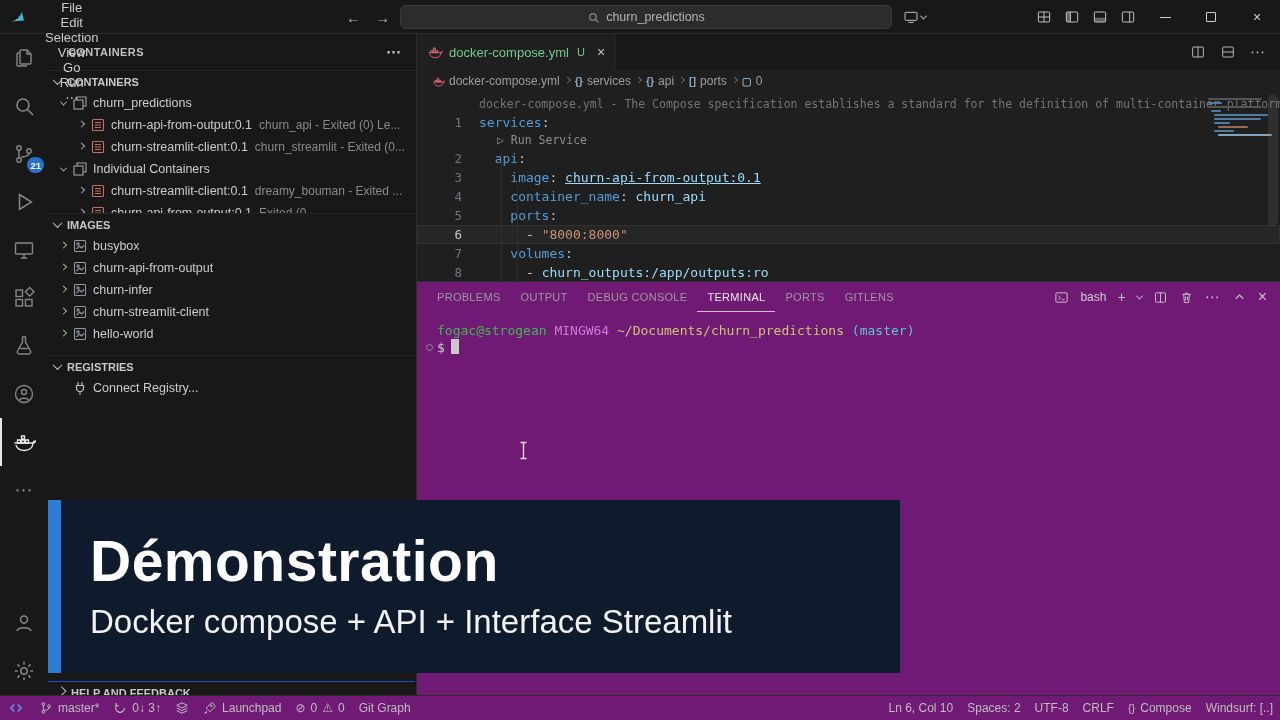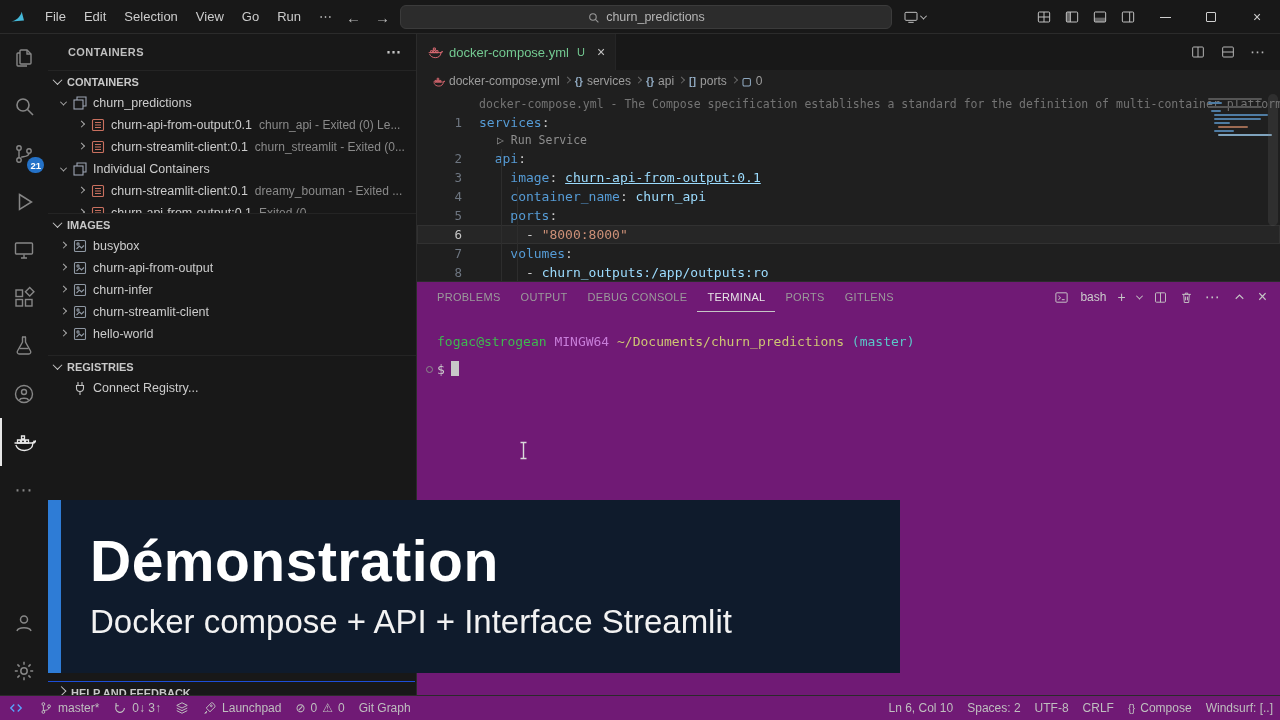--- a/index.html
+++ b/index.html
@@ -3,21 +3,21 @@
 <meta charset="utf-8">
 <style>
   * { box-sizing: border-box; margin: 0; padding: 0; }
   body { margin:0; background:#000; font-family:"Liberation Sans",sans-serif; }
   #app { position:relative; width:1280px; height:720px; background:#1f1f1f; overflow:hidden; color:#ccc; font-size:13px; cursor:default; }
   svg { display:block; }
 
   
   .titlebar { position:absolute; left:0; top:0; width:1280px; height:34px; background:#181818; border-bottom:1px solid #2b2b2b; display:flex; align-items:center; z-index:10; }
   .logo { width:36px; display:flex; justify-content:center; align-items:center; }
-  .menubar { display:flex; height:100%; align-items:center; }
+  .menubar { display:flex; height:100%; align-items:center;flex-direction:column; }
   .menu-item { padding:0 9px; height:22px; display:flex; align-items:center; color:#cccccc; font-size:13px; border-radius:4px; }
   .nav-arrows { position:absolute; left:346px; top:0; height:34px; display:flex; align-items:center; gap:14px; color:#b8b8b8; font-size:15px; }
   .searchbox { position:absolute; left:400px; top:5px; width:492px; height:24px; background:#2c2c2c; border:1px solid #3b3b3b; border-radius:6px; display:flex; align-items:center; justify-content:center; gap:6px; color:#b4b4b4; font-size:12.5px; }
   .tb-icons1 { position:absolute; left:903px; top:0; height:34px; display:flex; align-items:center; gap:2px; color:#c0c0c0; }
   .tb-icons2 { position:absolute; left:1036px; top:0; height:34px; display:flex; align-items:center; gap:12px; color:#c0c0c0; }
   .wctrls { position:absolute; right:0; top:0; height:34px; display:flex; }
   .wctrl { width:46px; height:34px; display:flex; align-items:center; justify-content:center; color:#cfcfcf; font-size:14px; }
   .min-glyph { width:11px; height:1px; background:#cfcfcf; }
   .max-glyph { width:10px; height:10px; border:1px solid #cfcfcf; border-radius:1px; }
 
@@ -85,21 +85,21 @@
   
   .panel { position:absolute; left:417px; top:281px; width:863px; height:414px; background:#701a75; border-top:1px solid #2b2b2b; }
   .panel-tabs { height:30px; display:flex; align-items:center; padding-left:10px; }
   .ptab { padding:0 10px; height:30px; display:flex; align-items:center; font-size:11px; letter-spacing:.3px; color:#9b9b9b; }
   .ptab.active { color:#e7e7e7; box-shadow:inset 0 -1px 0 #c6c6c6; }
   .panel-toolbar { margin-left:auto; display:flex; align-items:center; gap:11px; padding-right:13px; color:#c5c5c5; }
   .panel-toolbar svg { width:15px; height:15px; }
   .shell-chip { display:flex; align-items:center; gap:11px; font-size:12px; color:#cccccc; }
   .tool-glyph { font-size:14px; }
   .terminal { position:relative; padding-top:10px; font-family:"DejaVu Sans Mono","Liberation Mono",monospace; font-size:13px; line-height:17px; }
-  .trow { position:relative; padding-left:20px; height:17px; white-space:pre; color:#cccccc;margin-top:11px; }
+  .trow { position:relative; padding-left:20px; height:17px; white-space:pre; color:#cccccc; }
   .t-green{color:#3fb950} .t-mag{color:#c77dd9} .t-yel{color:#cdc673} .t-cyan{color:#5ac8c8}
   .prompt-circle { position:absolute; left:9px; top:5px; width:7px; height:7px; border:1px solid #8a8a8a; border-radius:50%; }
   .term-cursor { display:inline-block; width:8px; height:15px; background:#c8c8c8; vertical-align:-2px; margin-left:6px; }
 
   
   .statusbar { position:absolute; left:0; top:695px; width:1280px; height:25px; background:#701a75; border-top:1px solid #2b2b2b; display:flex; align-items:center; font-size:12px; color:#bfbfbf; z-index:60; }
   .sb-group { display:flex; height:100%; align-items:center; }
   .sb-right { margin-left:auto; }
   .sb-item { display:flex; align-items:center; gap:5px; padding:0 7px; height:100%; }
   .sb-item svg { width:14px; height:14px; }

